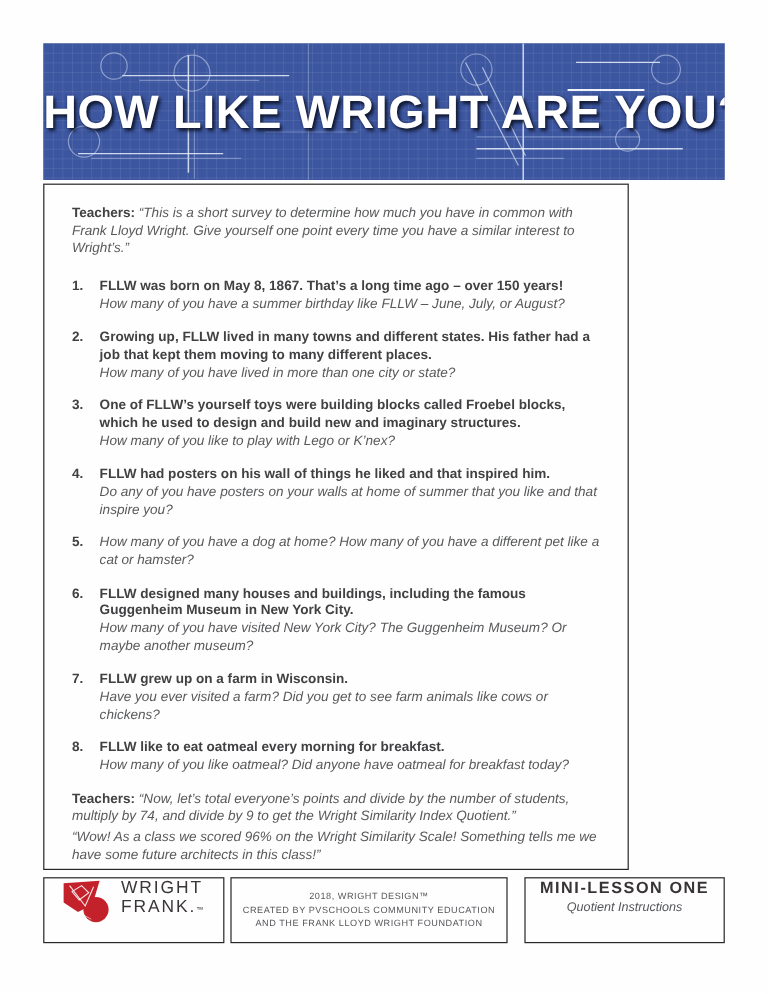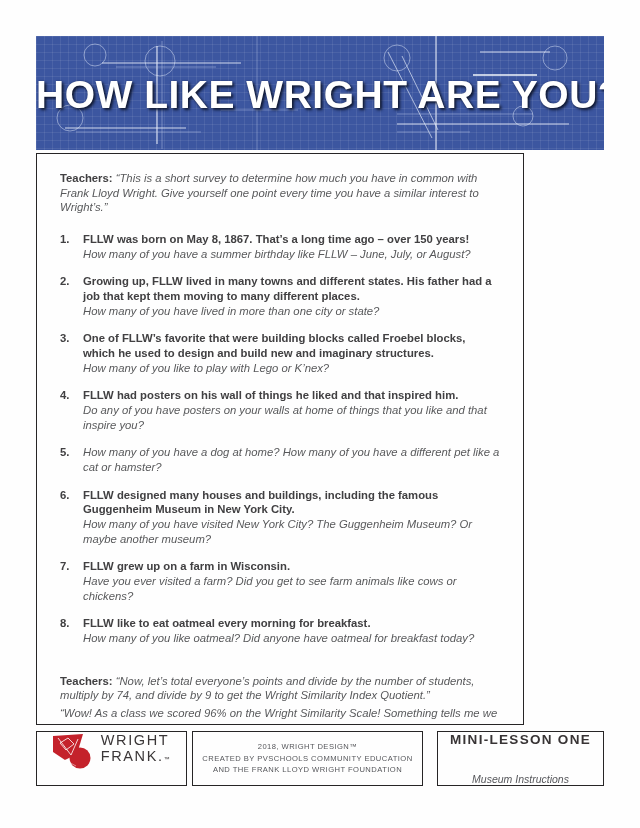--- a/index.html
+++ b/index.html
@@ -31,38 +31,38 @@
   
   .content-box {
     margin-top:3px; width:488px; height:572px;
     border:1.5px solid #272526; background:#fefefe;
     padding:17px 23px 10px 23px; overflow:hidden;
     font-size:11.3px; line-height:1.3; color:#58595b;
   }
   .lead-label { font-weight:700; font-style:normal; color:#414042; }
   .lead-text  { font-style:italic; color:#58595b; }
   .intro  { margin-bottom:17px; }
-  .outro  { margin-top:28px; }
+  .outro  { margin-top:13px; }
   .closing{ margin-top:3px; font-style:italic; color:#58595b; }
 
   .q-list { list-style:none; }
   .q-item { display:flex; margin-bottom:13px; }
   .q-num  { flex:none; width:23px; font-weight:700; color:#414042; }
   .q-body { flex:1; }
   .q-statement { font-weight:700; color:#414042; }
   .q-question  { font-style:italic; color:#58595b; }
 
   
   .footer-row { margin-top:6px; display:flex; height:55px; }
   .f-box { border:1.4px solid #272526; background:#fefefe; height:55px; }
   .f-logo-box { width:151px; display:flex; align-items:flex-start; justify-content:center; gap:9px; }
   .f-credits-box { width:231px; margin-left:5px; display:flex; flex-direction:column;
     align-items:center; justify-content:center; }
   .f-lesson-box { width:167px; margin-left:14px; display:flex; flex-direction:column;
-    align-items:center; justify-content:space-between; }
+    align-items:center; justify-content:flex-start; }
 
   .logo-text { color:#3a3637; font-size:14.5px; letter-spacing:1.6px; line-height:1.12; }
   .logo-tm { font-size:6px; vertical-align:baseline; color:#3a3637; }
   .credit-line { font-size:7.6px; letter-spacing:0.45px; color:#55565a; line-height:1.5;
     text-align:center; white-space:nowrap; }
   .lesson-title { font-size:13.5px; font-weight:700; letter-spacing:1.3px; color:#383435; }
   .lesson-sub { font-size:10.5px; font-style:italic; color:#55565a; margin-top:3px; }
 </style>
 </head>
 <body>
@@ -117,29 +117,29 @@
         <li class="q-item">
           <span class="q-num">2.</span>
           <span class="q-body">
               <span class="q-statement" style="display:block">Growing up, FLLW lived in many towns and different states. His father had a job that kept them moving to many different places.</span>
               <span class="q-question" style="display:block">How many of you have lived in more than one city or state?</span>
             </span>
         </li>
         <li class="q-item">
           <span class="q-num">3.</span>
           <span class="q-body">
-              <span class="q-statement" style="display:block">One of FLLW’s favorite that were building blocks called Froebel blocks, which he used to design and build new and imaginary structures.</span>
+              <span class="q-statement" style="display:block">One of FLLW’s yourself toys were building blocks called Froebel blocks, which he used to design and build new and imaginary structures.</span>
               <span class="q-question" style="display:block">How many of you like to play with Lego or K’nex?</span>
             </span>
         </li>
         <li class="q-item">
           <span class="q-num">4.</span>
           <span class="q-body">
               <span class="q-statement" style="display:block">FLLW had posters on his wall of things he liked and that inspired him.</span>
-              <span class="q-question" style="display:block">Do any of you have posters on your walls at home of things that you like and that inspire you?</span>
+              <span class="q-question" style="display:block">Do any of you have posters on your walls at home of summer that you like and that inspire you?</span>
             </span>
         </li>
         <li class="q-item">
           <span class="q-num">5.</span>
           <span class="q-body">
               <span class="q-question" style="display:block">How many of you have a dog at home? How many of you have a different pet like a cat or hamster?</span>
             </span>
         </li>
         <li class="q-item">
           <span class="q-num">6.</span>
@@ -187,18 +187,18 @@
       </div>
 
       <div class="f-box f-credits-box">
         <div class="credit-line">2018, WRIGHT DESIGN™</div>
         <div class="credit-line">CREATED BY PVSCHOOLS COMMUNITY EDUCATION</div>
         <div class="credit-line">AND THE FRANK LLOYD WRIGHT FOUNDATION</div>
       </div>
 
       <div class="f-box f-lesson-box">
         <div class="lesson-title">MINI-LESSON ONE</div>
-        <div class="lesson-sub">Museum Instructions</div>
+        <div class="lesson-sub">Quotient Instructions</div>
       </div>
 
     </div>
   </div>
 </div>
 
 </body></html>

